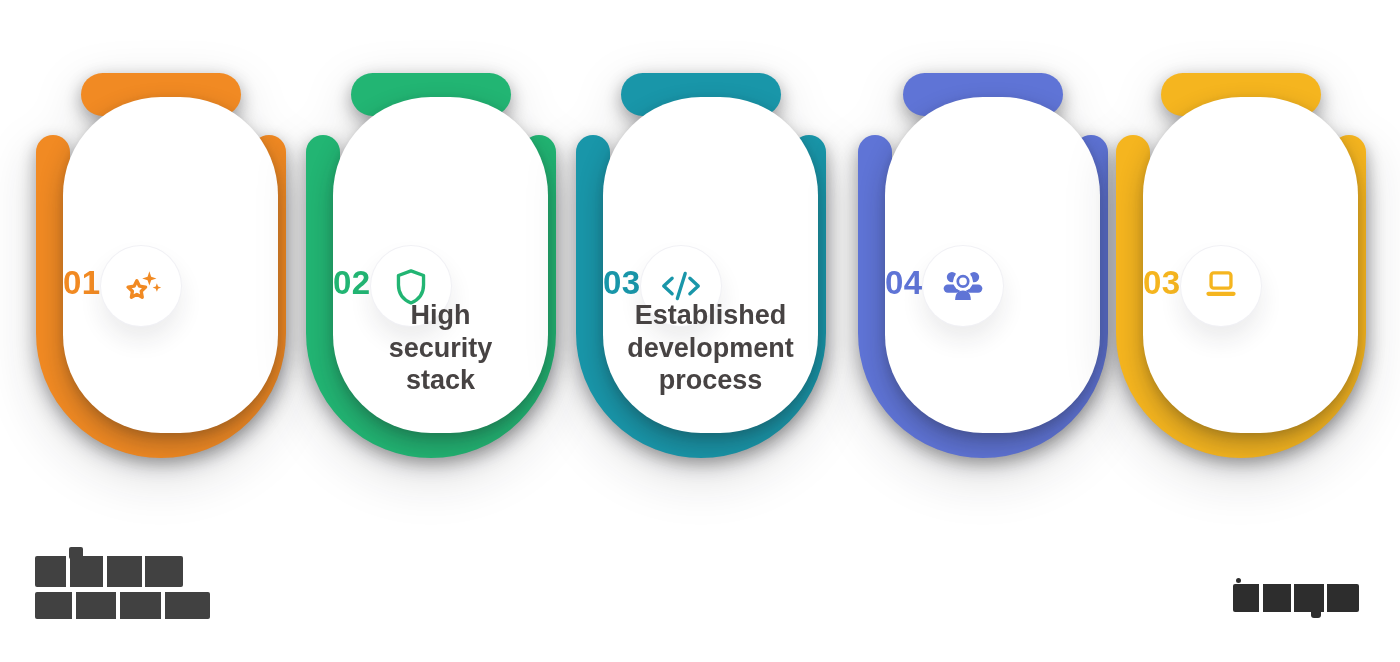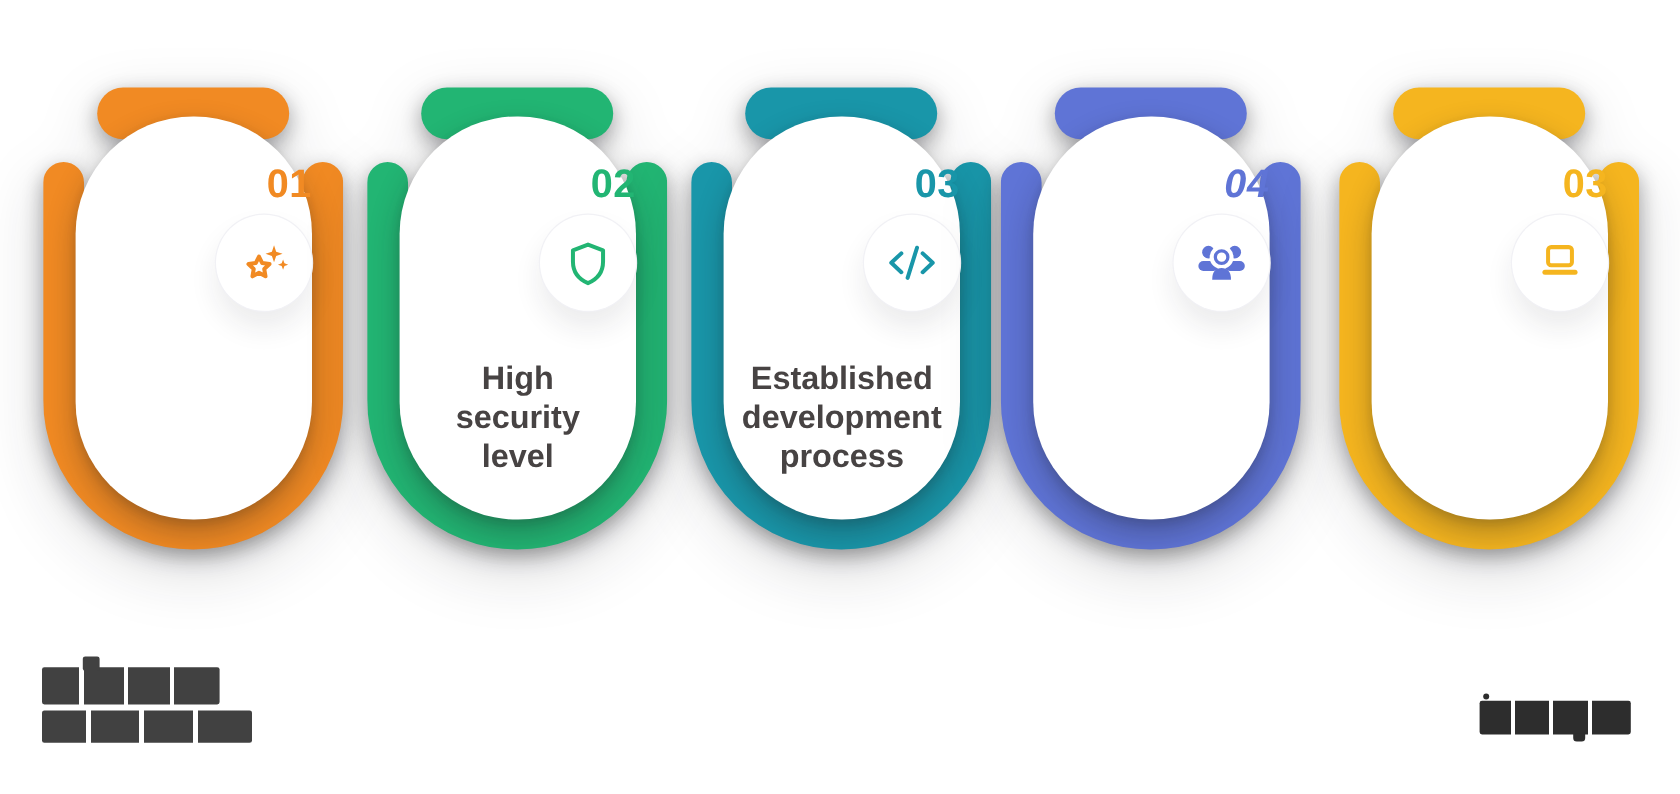--- a/index.html
+++ b/index.html
@@ -12,24 +12,24 @@
 
   
   .card{position:absolute;top:55px;width:250px;height:415px;}
   .deco{
     position:absolute;left:0;top:0;width:250px;height:415px;
     filter:drop-shadow(0 6px 9px rgba(18,18,24,.38)) drop-shadow(0 16px 24px rgba(18,18,24,.16));
   }
   .deco .pill{fill:var(--c);}
   .deco .ring{fill:none;stroke:var(--c);stroke-width:34;stroke-linecap:round;}
   .inner{
-    position:absolute;left:27px;top:42px;width:197px;height:336px;
+    position:absolute;left:27px;top:42px;width:215px;height:336px;
     background:#ffffff;border-radius:98px;
     box-shadow:0 12px 26px rgba(22,22,28,.30),0 3px 8px rgba(22,22,28,.12);
-    display:flex;flex-direction:column;align-items:flex-end;
+    display:flex;align-items:center;
     padding-top:36px;box-sizing:border-box;
   }
   .num{
     font-size:33px;font-weight:700;line-height:1.2;color:var(--c);
     letter-spacing:.5px;
   }
   .icon-circle{
     margin-top:6px;width:80px;height:80px;border-radius:50%;
     background:#ffffff;
     box-shadow:0 0 0 1px #f1f1f5,0 14px 24px rgba(30,30,40,.09);
@@ -87,21 +87,21 @@
     </svg>
     <div class="inner">
       <div class="num">02</div>
       <div class="icon-circle">
         <svg class="icon-svg" viewBox="0 0 44 44" aria-hidden="true">
           <path class="s" d="M22 7.5 L34 12 V21 C34 29.5 29 35.3 22 38.2 C15 35.3 10 29.5 10 21 V12 Z"></path>
         </svg>
       </div>
       <div class="label">High
 security
-level</div>
+stack</div>
     </div>
   </div>
 
   <div class="card" style="left: 576px; --c: #1996A9;">
     <svg class="deco" viewBox="0 0 250 415" aria-hidden="true">
       <rect class="pill" x="45" y="18" width="160" height="43" rx="21.5"></rect>
       <path class="ring" d="M17 97 L17 278 A108 108 0 0 0 233 278 L233 97"></path>
     </svg>
     <div class="inner">
       <div class="num">03</div>
@@ -111,21 +111,21 @@
           <polyline class="s" points="30.5,14.5 38.5,22 30.5,29.5"></polyline>
           <line class="s" x1="26" y1="10" x2="18.5" y2="34"></line>
         </svg>
       </div>
       <div class="label">Established
 development
 process</div>
     </div>
   </div>
 
-  <div class="card" style="left: 834px; font-style: italic; --c: #5F74D6;">
+  <div class="card" style="left: 858px; --c: #5F74D6;">
     <svg class="deco" viewBox="0 0 250 415" aria-hidden="true">
       <rect class="pill" x="45" y="18" width="160" height="43" rx="21.5"></rect>
       <path class="ring" d="M17 97 L17 278 A108 108 0 0 0 233 278 L233 97"></path>
     </svg>
     <div class="inner">
       <div class="num">04</div>
       <div class="icon-circle">
         <svg class="icon-svg" viewBox="0 0 44 44" aria-hidden="true">
           <circle class="f" cx="11.5" cy="13.5" r="5"></circle>
           <circle class="f" cx="32.5" cy="13.5" r="5"></circle>

